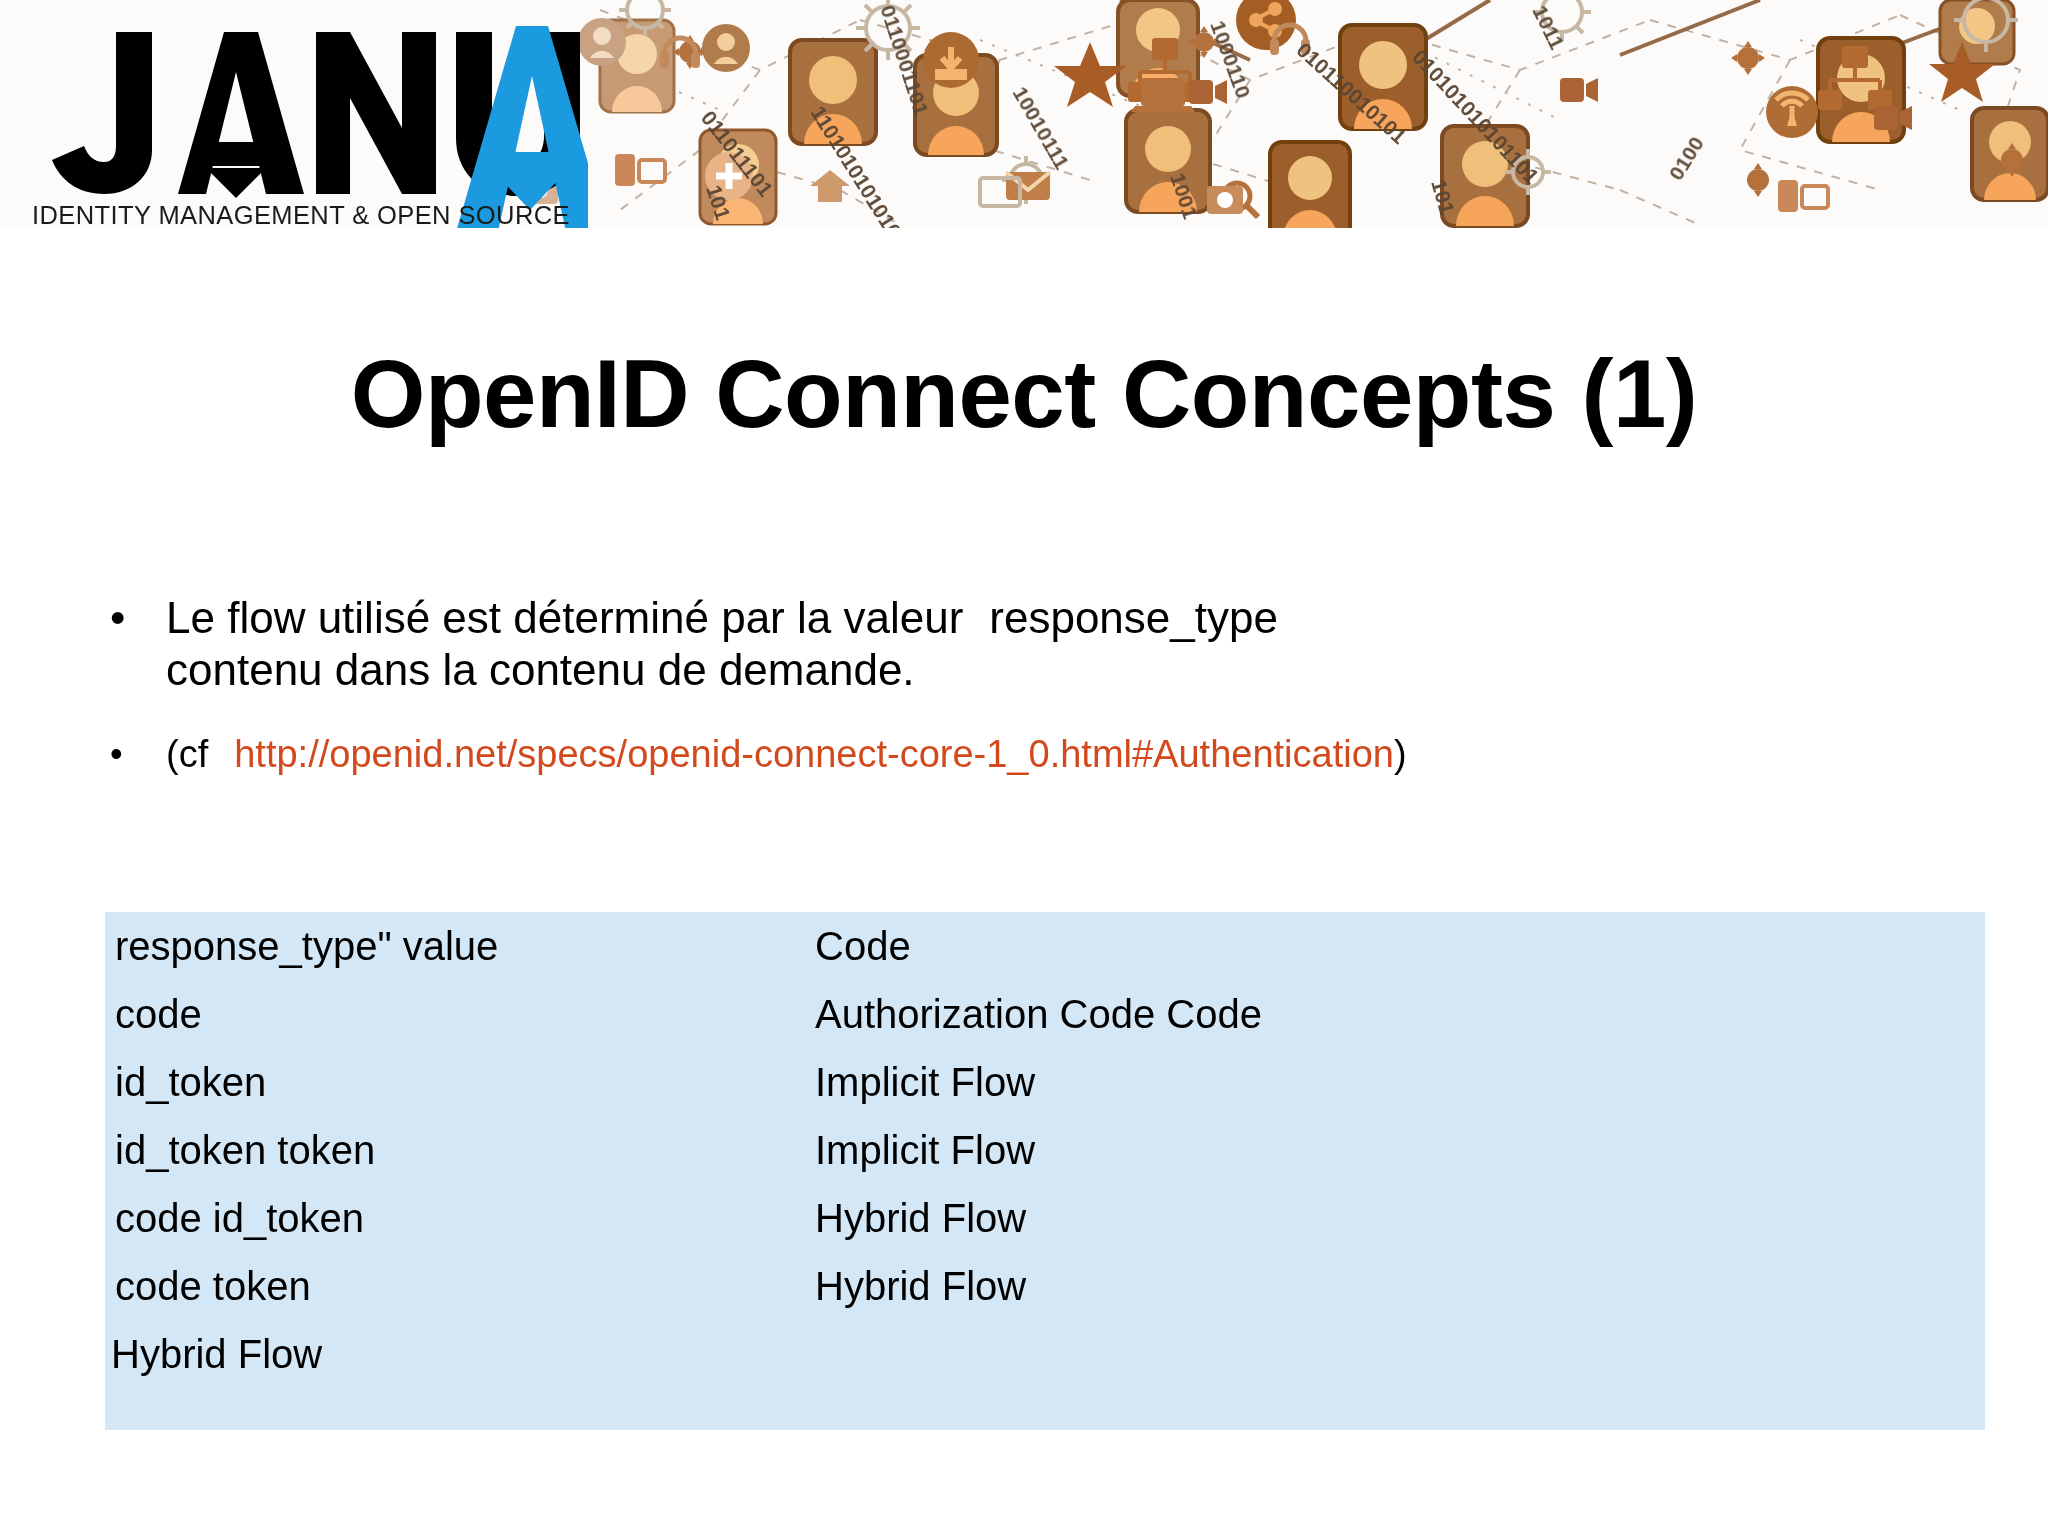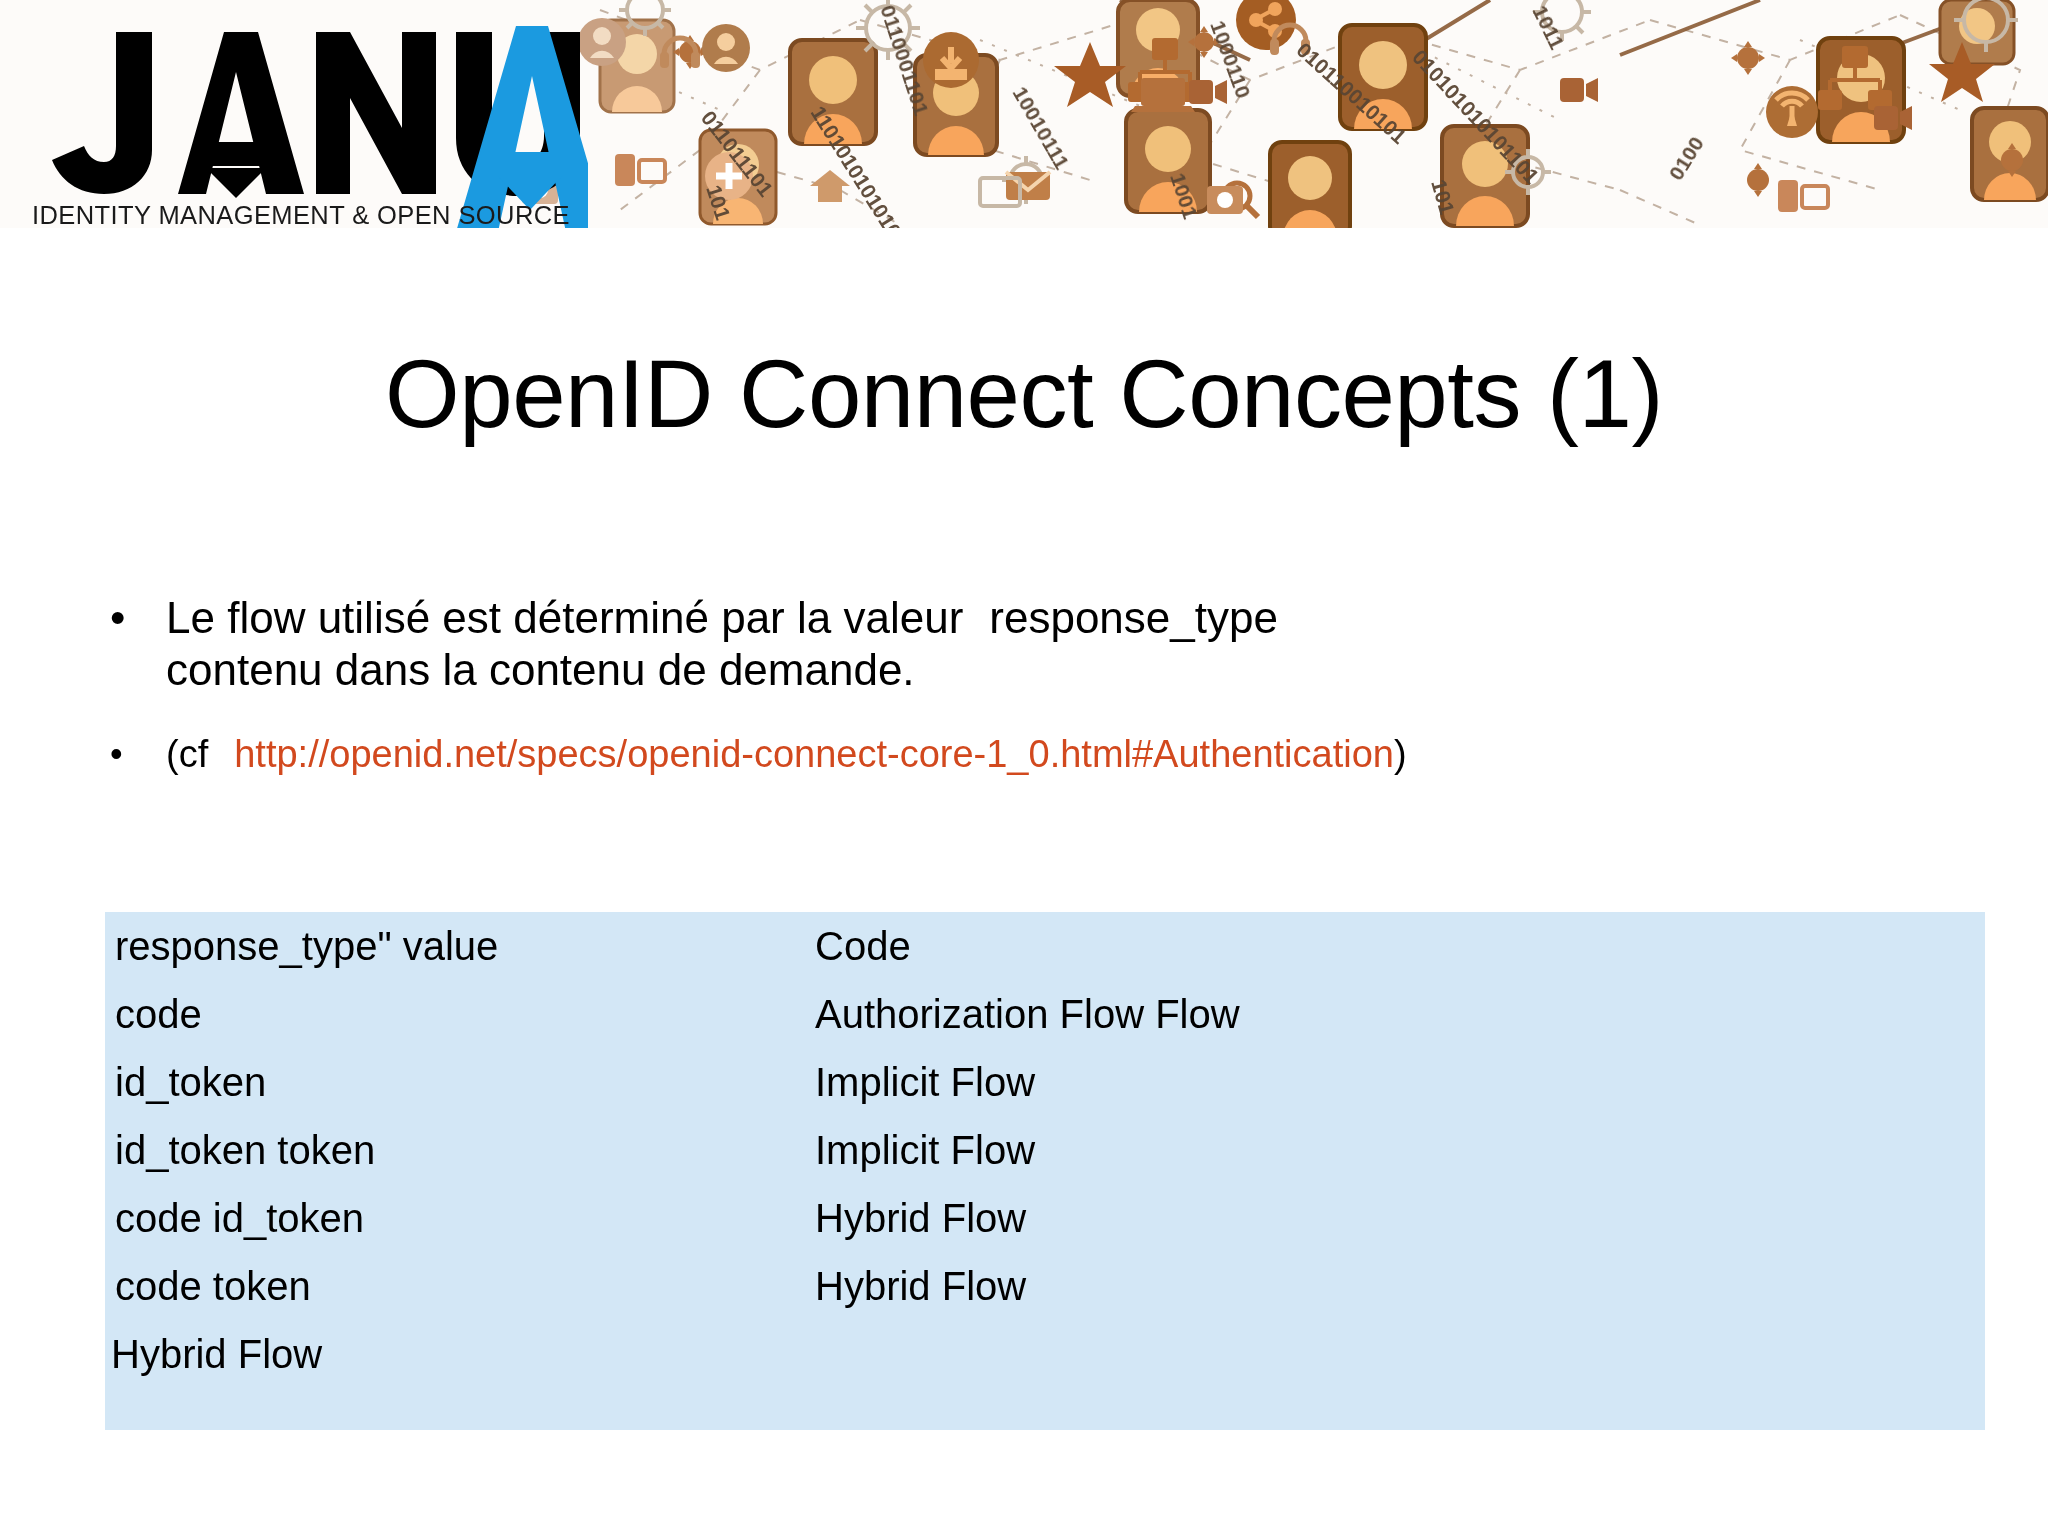--- a/index.html
+++ b/index.html
@@ -45,21 +45,21 @@
   
   .slide-title {
     position: absolute;
     left: 0;
     top: 344px;
     width: 2048px;
     text-align: center;
     font-size: 96px;
     line-height: 1.05;
     color: #000000;
-    font-weight: 400;
+    font-weight: 700;
     letter-spacing: -0.5px;
   }
 
   
   .bullets {
     position: absolute;
     left: 108px;
     top: 592px;
     width: 1870px;
   }
@@ -421,21 +421,21 @@
 
 <div class="flow-table">
 
   <div class="flow-row">
     <span class="col-val">response_type" value</span>
     <span class="col-flow">Code</span>
   </div>
 
   <div class="flow-row">
     <span class="col-val">code</span>
-    <span class="col-flow">Authorization Flow Flow</span>
+    <span class="col-flow">Authorization Code Code</span>
   </div>
 
   <div class="flow-row">
     <span class="col-val">id_token</span>
     <span class="col-flow">Implicit Flow</span>
   </div>
 
   <div class="flow-row">
     <span class="col-val">id_token token</span>
     <span class="col-flow">Implicit Flow</span>

